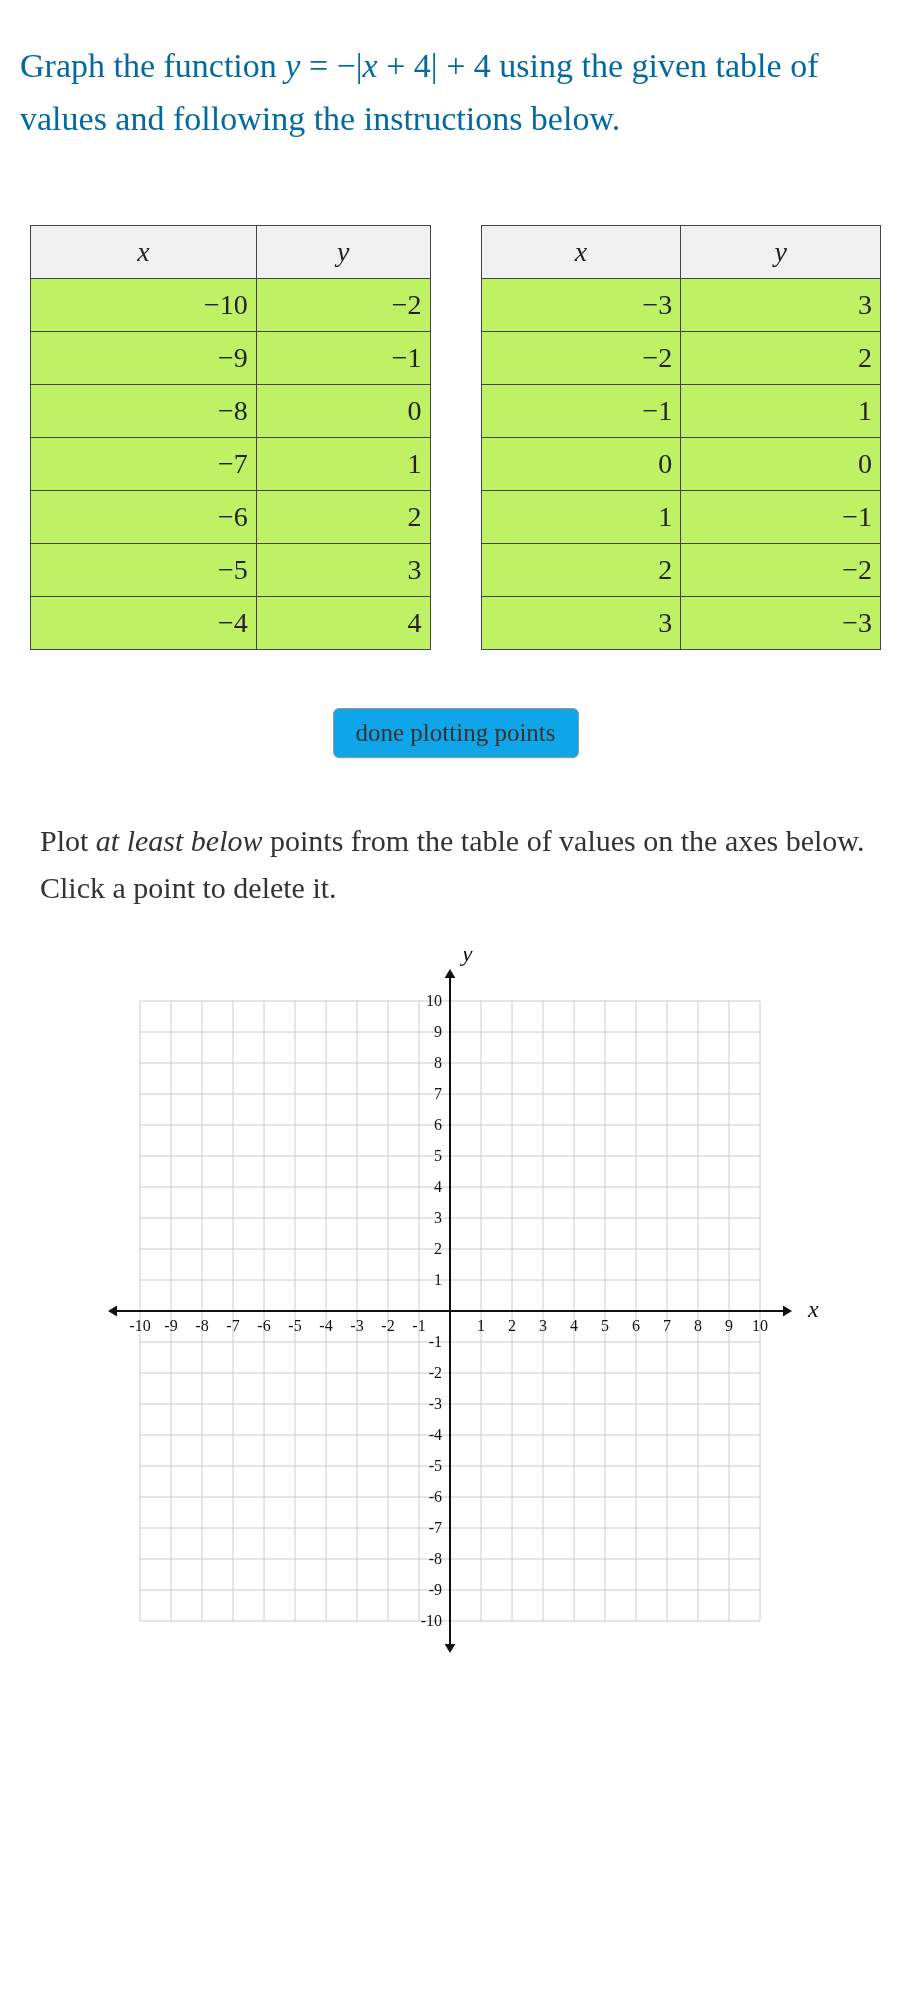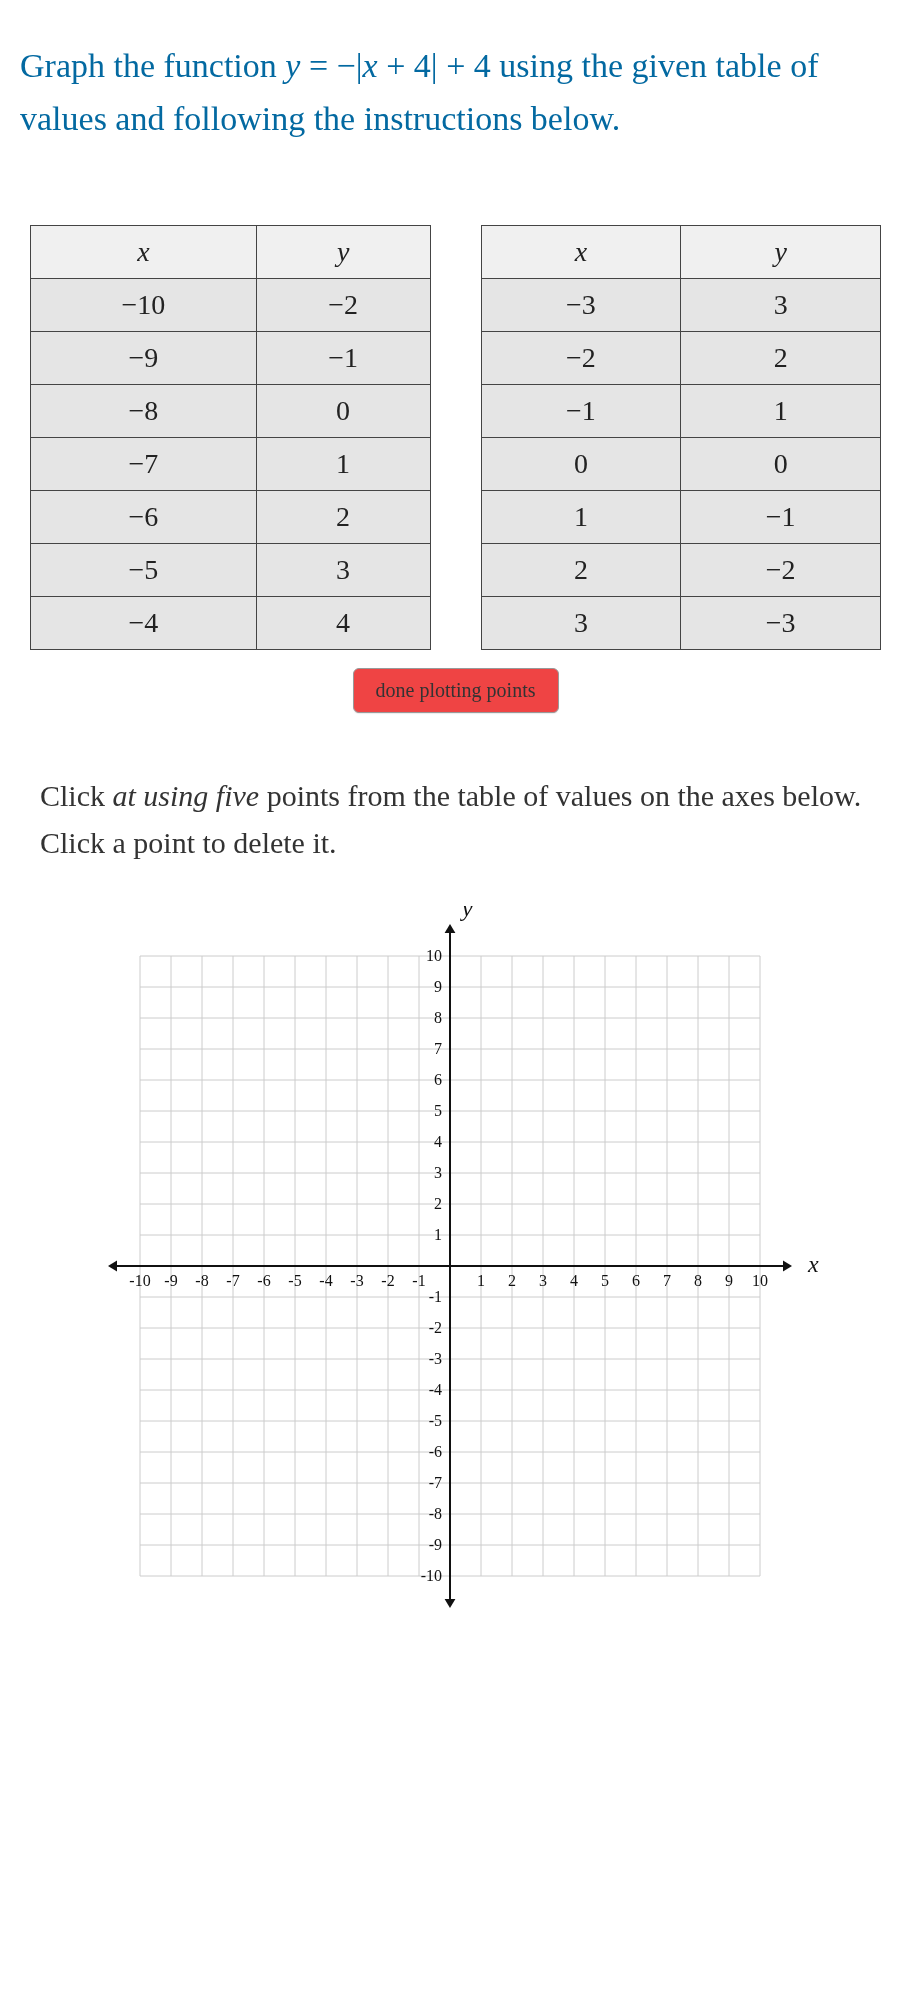--- a/index.html
+++ b/index.html
@@ -32,32 +32,33 @@
     padding: 10px 8px;
     font-size: 28px;
     font-weight: normal;
   }
   th {
     background: #f0f0f0;
     font-style: italic;
     font-family: 'Times New Roman', Georgia, serif;
     font-weight: normal;
   }
-  td { background: #e5e5e5; }
+  td { background: #bef264; text-align: right; }
   .btn-wrap { text-align: center; margin: 18px 0 60px 0; }
   .done-btn {
     font-family: Georgia, serif;
-    font-size: 20px;
+    font-size: 25px;
     padding: 10px 22px;
-    background: #ef4444;
+    background: #0ea5e9;
     border: 1px solid #999;
     border-radius: 6px;
     color: #333;
     cursor: pointer;
     box-shadow: 0 1px 1px rgba(0,0,0,0.08);
+    margin-top: 40px;
   }
   .instruction {
     font-size: 30px;
     line-height: 1.55;
     color: #333;
     margin: 0 20px 40px 20px;
   }
   .instruction em { font-style: italic; }
   .chart-container { position: relative; width: 100%; height: 720px; }
   .chart-svg { display: block; margin: 0 auto; }
@@ -157,21 +158,21 @@
         </tr>
       </tbody>
   </table>
 </div>
 
 <div class="btn-wrap">
   <button class="done-btn">done plotting points</button>
 </div>
 
 <div class="instruction">
-  <span>Click </span><em>at using five</em><span> points from the table of values on the axes below. Click a point to delete it.</span>
+  <span>Plot </span><em>at least below</em><span> points from the table of values on the axes below. Click a point to delete it.</span>
 </div>
 
 <div class="chart-container">
   <svg class="chart-svg" id="plane" width="880" height="720">
       <line x1="120" y1="50" x2="120" y2="670" stroke="#ccc" stroke-width="1"></line>
       <line x1="151" y1="50" x2="151" y2="670" stroke="#ccc" stroke-width="1"></line>
       <line x1="182" y1="50" x2="182" y2="670" stroke="#ccc" stroke-width="1"></line>
       <line x1="213" y1="50" x2="213" y2="670" stroke="#ccc" stroke-width="1"></line>
       <line x1="244" y1="50" x2="244" y2="670" stroke="#ccc" stroke-width="1"></line>
       <line x1="275" y1="50" x2="275" y2="670" stroke="#ccc" stroke-width="1"></line>

